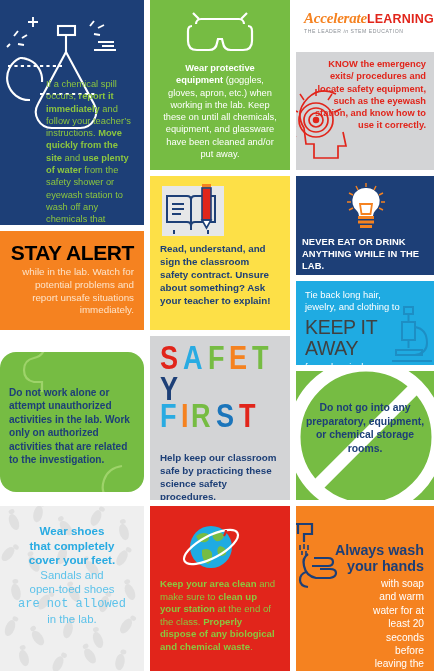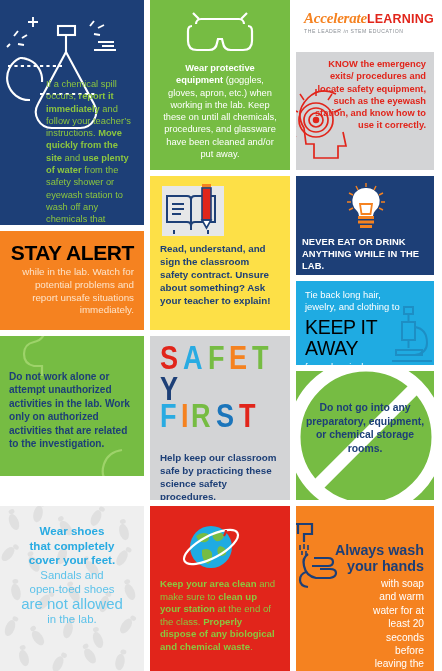--- a/index.html
+++ b/index.html
@@ -74,24 +74,24 @@
   #c-read .txt { padding: 66px 12px 0 10px; text-align:left; }
 
   
   #c-eat { left:296px; top:176px; width:138px; height:99px; }
   #c-eat .txt { padding: 60px 6px 0 6px; text-align:left; }
   .eat-head { font-size:9.4px; font-weight:bold; line-height:12.2px; letter-spacing:0.1px; }
 
   
   #c-hair { left:296px; top:281px; width:138px; height:84px; }
   #c-hair .txt { padding: 8px 8px 0 9px; text-align:left; }
-  .keep-head { font-size:19.5px; color:#000000; line-height:21px; letter-spacing:-0.3px; }
-
-  
-  #c-alone { left:0; top:336px; width:144px; height:140px; }
+  .keep-head { font-size:19.5px; color:#404040; line-height:21px; letter-spacing:-0.3px; }
+
+  
+  #c-alone { left:0; top:352px; width:144px; height:140px;border-radius:16px; }
   #c-alone .txt { padding: 34px 10px 0 9px; text-align:left; }
   .alone-txt { font-size:10.1px; line-height:13.4px; font-weight:bold; color:#1d3f77; }
 
   
   #c-first { left:150px; top:336px; width:140px; height:164px; }
   #c-first .txt { padding: 6px 10px 0 10px; text-align:left; }
   .sf-line { font-size:33px; font-weight:bold; line-height:31px; letter-spacing:1px;
              font-family:"Liberation Sans", sans-serif; }
   .sf-line span { display:inline-block; transform: scaleX(0.82); transform-origin:left center; }
 
@@ -146,21 +146,21 @@
 
   <div class="cell bg-green" id="c-goggles">
     <svg class="icon-abs" style="left:36px; top:10px; width:68px; height:50px;" viewBox="0 0 68 50">
       <g fill="none" stroke="#ffffff" stroke-width="2.2">
         <path d="M10 14 a5 5 0 0 1 5 -5 h38 a5 5 0 0 1 5 5"></path>
         <path d="M6 16 q-4 0 -4 5 v10 q0 9 9 9 h12 q7 0 8 -7 l1 -4 h4 l1 4 q1 7 8 7 h12 q9 0 9 -9 V21 q0 -5 -4 -5"></path>
         <path d="M13 9 l-6 -6 M55 9 l6 -6"></path>
       </g>
     </svg>
     <div class="txt body-txt t-white">
-      <span class="seg"><span class="b">Wear protective equipment</span><span> (goggles, gloves, apron, etc.) when working in the lab. Keep these on until all chemicals, procedures, and glassware have been cleaned and/or put away.</span></span>
+      <span class="seg"><span class="b">Wear protective equipment</span><span> (goggles, gloves, apron, etc.) when working in the lab. Keep these on until all chemicals, equipment, and glassware have been cleaned and/or put away.</span></span>
     </div>
   </div>
 
   <div class="cell bg-white" id="c-logo">
     <div class="logo-wrap">
       <div class="logo-main">
         <span class="logo-accel">Accelerate</span><span class="logo-learn">LEARNING</span>
       </div>
       <div class="logo-sub">
         <span>THE LEADER </span><span class="em">in</span><span> STEM EDUCATION</span>
@@ -305,21 +305,21 @@
       <use href="#fp" x="58" y="158" transform="rotate(26 58 158)"></use>
       <use href="#fp" x="90" y="150" transform="rotate(-33 90 150)"></use>
       <use href="#fp" x="120" y="156" transform="rotate(10 120 156)"></use>
     </svg>
     <div class="txt">
       <div class="b t-cyan" style="font-size:11.6px; line-height:14.6px;">Wear shoes</div>
       <div class="b t-cyan" style="font-size:11.6px; line-height:14.6px;">that completely</div>
       <div class="b t-cyan" style="font-size:11.6px; line-height:14.6px;">cover your feet.</div>
       <div style="color:#5cc2ea; font-size:11.4px; line-height:14.6px;">Sandals and</div>
       <div style="color:#5cc2ea; font-size:11.4px; line-height:14.6px;">open-toed shoes</div>
-      <div style="color:#5cc2ea; font-size:15px; line-height:14.6px;">are not allowed</div>
+      <div style="color:#5cc2ea; font-size:12px; line-height:14.6px;font-family:Liberation Mono, monospace;">are not allowed</div>
       <div style="color:#5cc2ea; font-size:11.4px; line-height:14.6px;">in the lab.</div>
     </div>
   </div>
 
   <div class="cell bg-red" id="c-clean">
     <svg class="icon-abs" style="left:30px; top:10px; width:62px; height:60px;" viewBox="0 0 62 60">
       <circle cx="31" cy="31" r="21" fill="#1fabe2"></circle>
       <g fill="#76bc43">
         <path d="M16 20 q6 -5 12 -2 q3 5 -2 8 q-6 1 -8 -2 z"></path>
         <path d="M33 16 q8 -2 11 4 q-2 6 -8 5 q-5 -3 -3 -9 z"></path>

